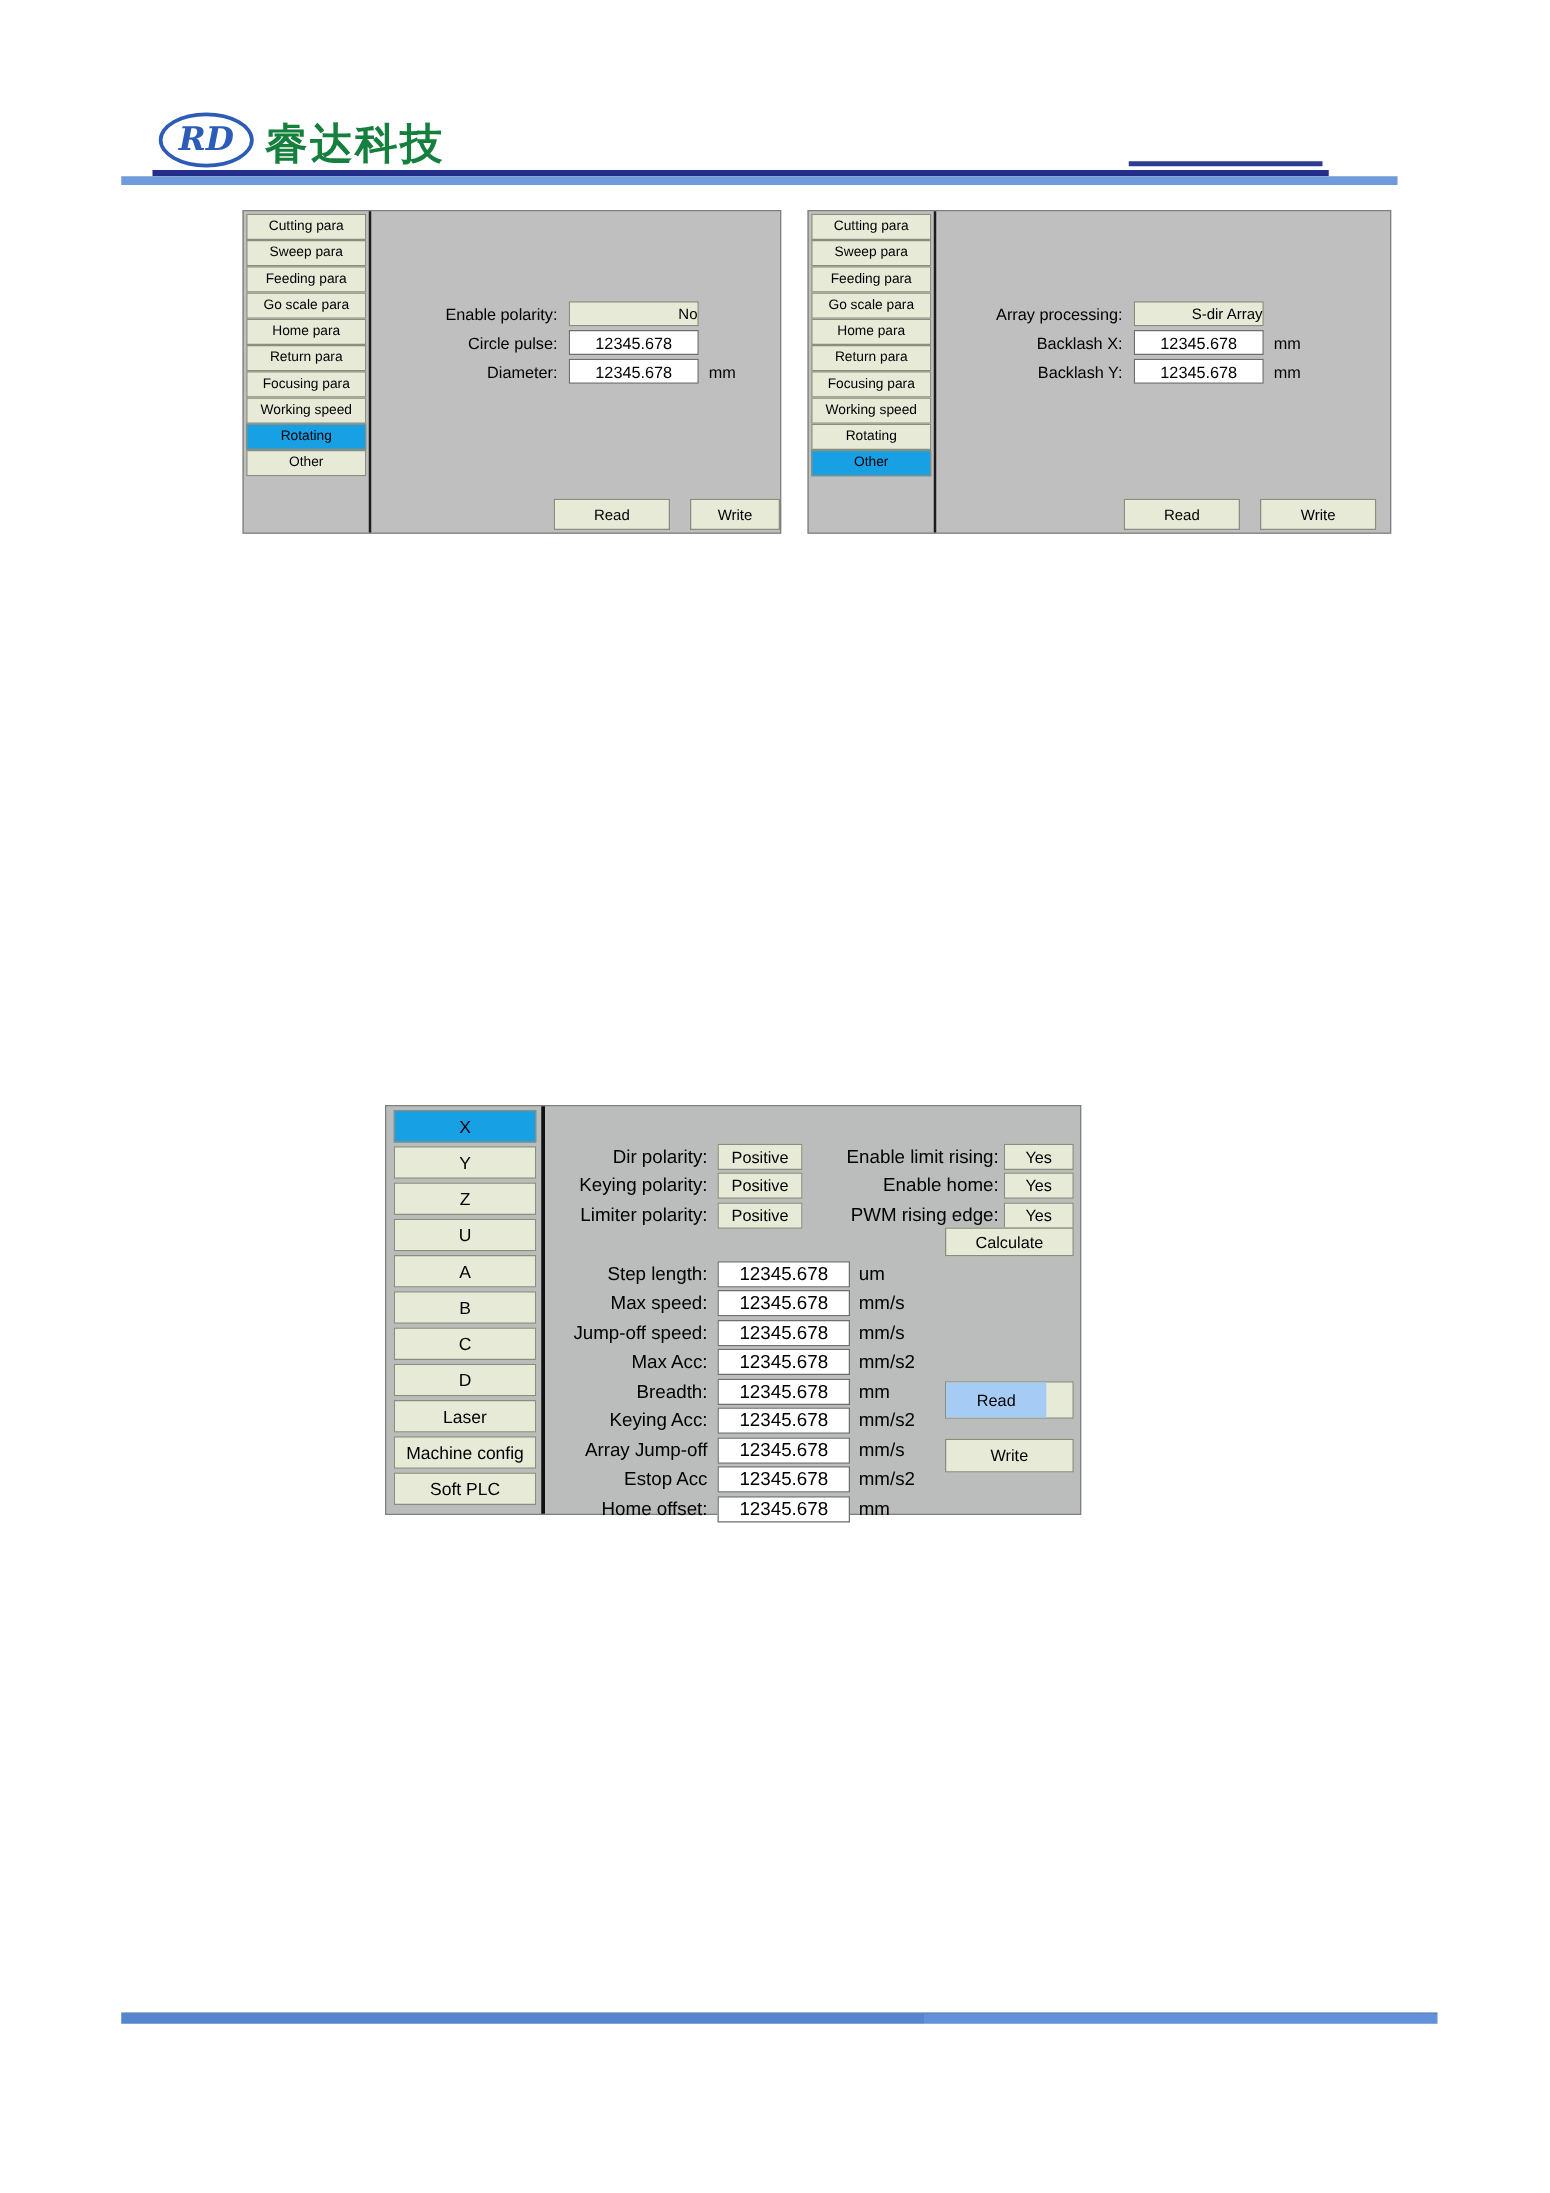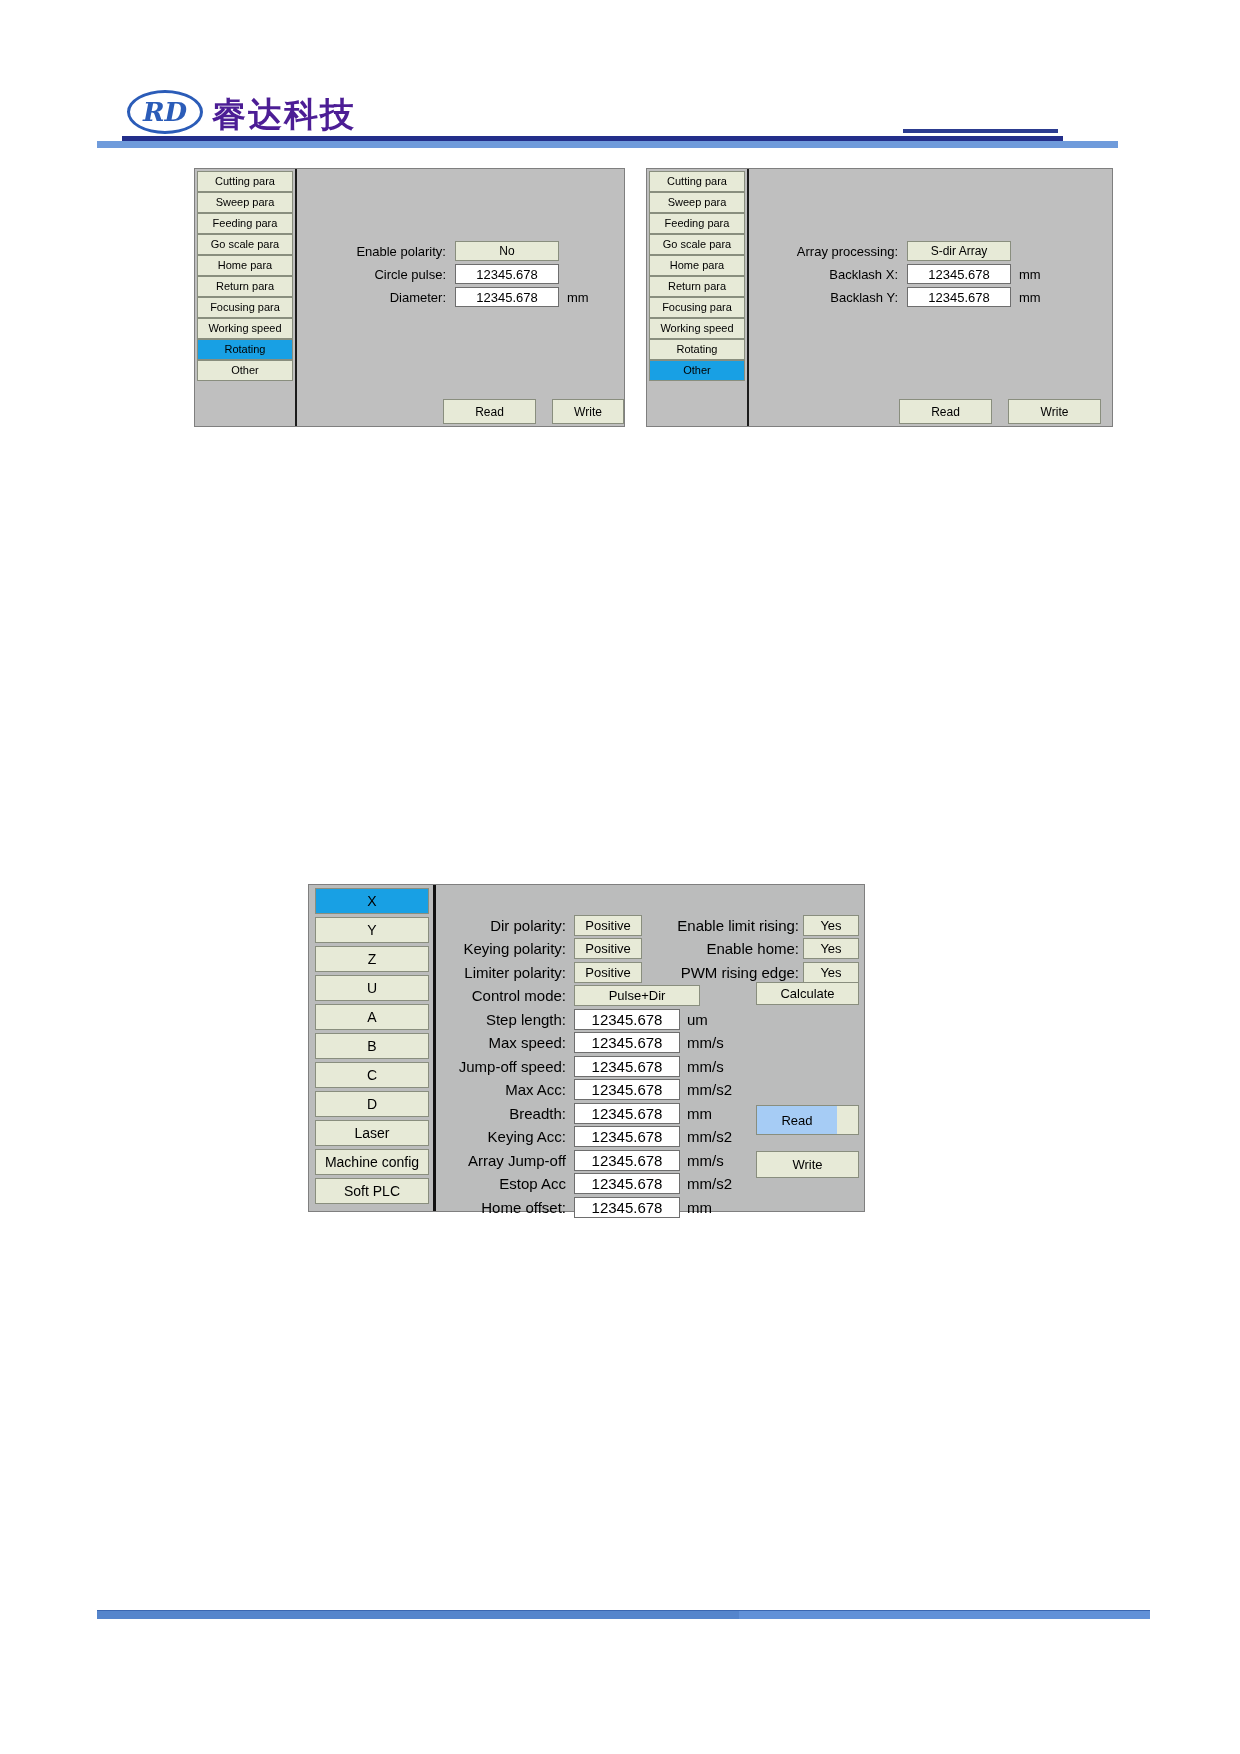--- a/index.html
+++ b/index.html
@@ -6,41 +6,41 @@
   .page { position:relative; width:1240px; height:1754px; background:#ffffff;
           font-family:"Liberation Sans", sans-serif; color:#000; overflow:hidden;border-radius:19px; }
 
   
   .logo-oval { position:absolute; left:127px; top:90px; width:70px; height:38px;
                border:3px solid #2b5cb8; border-radius:50%;
                display:flex; align-items:center; justify-content:center;
                color:#2b5cb8; font-family:"DejaVu Serif", serif;
                font-style:italic; font-weight:bold; font-size:26px; }
   .brand { position:absolute; left:212px; top:92px; font-size:34px; font-weight:bold;
-           color:#4c1d95; letter-spacing:2px; }
+           color:#15803d; letter-spacing:2px; }
   .rule-seg   { position:absolute; left:903px; top:129px; width:155px; height:4px; background:#2c3c90; }
   .rule-dark  { position:absolute; left:122px; top:136px; width:941px; height:5px; background:#232e8a; }
   .rule-light { position:absolute; left:97px;  top:141px; width:1021px; height:7px; background:#6f9bdb; }
 
   
   .panel { position:absolute; background:#bfbfbf; border:1px solid #7f7f7f; box-sizing:border-box; }
   .p1 { left:194px; top:168px; width:431px; height:259px; }
   .p2 { left:646px; top:168px; width:467px; height:259px; }
   .tabs { position:absolute; left:2px; top:2px; width:96px; }
   .tab { box-sizing:border-box; height:21px; line-height:19px; background:#e7ead7;
          border:1px solid #898e7e; font-size:11px; text-align:center; cursor:default;
          white-space:nowrap; overflow:hidden; }
   .tab.sel { background:#18a0e4; }
   .vline { position:absolute; left:100px; top:0; bottom:0; width:2px; background:#1c1c1c; }
 
   .srow { position:absolute; left:100px; right:2px; height:21px; }
   .slbl { position:absolute; left:0; top:0; width:151px; text-align:right;
           line-height:21px; font-size:13px; }
   .sctl { position:absolute; left:160px; top:0; width:104px; height:20px; box-sizing:border-box; }
-  .sbtn { background:#e7ead7; border:1px solid #898e7e; font-size:12px; text-align:center;
+  .sbtn { background:#e7ead7; border:1px solid #898e7e; font-size:12px; text-align:right;
           font-family:inherit; padding:0; }
   .sinput { background:#ffffff; border:1px solid #6e6e6e; font-size:13px; text-align:center;
             font-family:inherit; padding:0; }
   .sunit { position:absolute; left:272px; top:0; line-height:21px; font-size:13px; }
   .pbtn { position:absolute; top:230px; height:25px; box-sizing:border-box;
           background:#e7ead7; border:1px solid #898e7e; font-size:12px;
           font-family:inherit; padding:0; }
   .p1 .pread  { left:248px; width:93px; }
   .p1 .pwrite { left:357px; width:72px; }
   .p2 .pread  { left:252px; width:93px; }
@@ -188,24 +188,20 @@
       <button class="xctl xbtn">Positive</button>
       <div class="xrlbl">Enable home:</div>
       <button class="xyes">Yes</button>
     </div>
     <div class="xrow" style="top:53px">
       <div class="xlbl">Limiter polarity:</div>
       <button class="xctl xbtn">Positive</button>
       <div class="xrlbl">PWM rising edge:</div>
       <button class="xyes">Yes</button>
     </div>
-    <div class="xrow" style="top:76px">
-      <div class="xlbl">Control mode:</div>
-      <button class="xctl xbtn xwide">Pulse+Dir</button>
-    </div>
     <div class="xrow" style="top:100px">
       <div class="xlbl">Step length:</div>
       <input class="xctl xinput" readonly="" value="12345.678" style="">
       <div class="xunit">um</div>
     </div>
     <div class="xrow" style="top:123px">
       <div class="xlbl">Max speed:</div>
       <input class="xctl xinput" readonly="" value="12345.678" style="">
       <div class="xunit">mm/s</div>
     </div>

